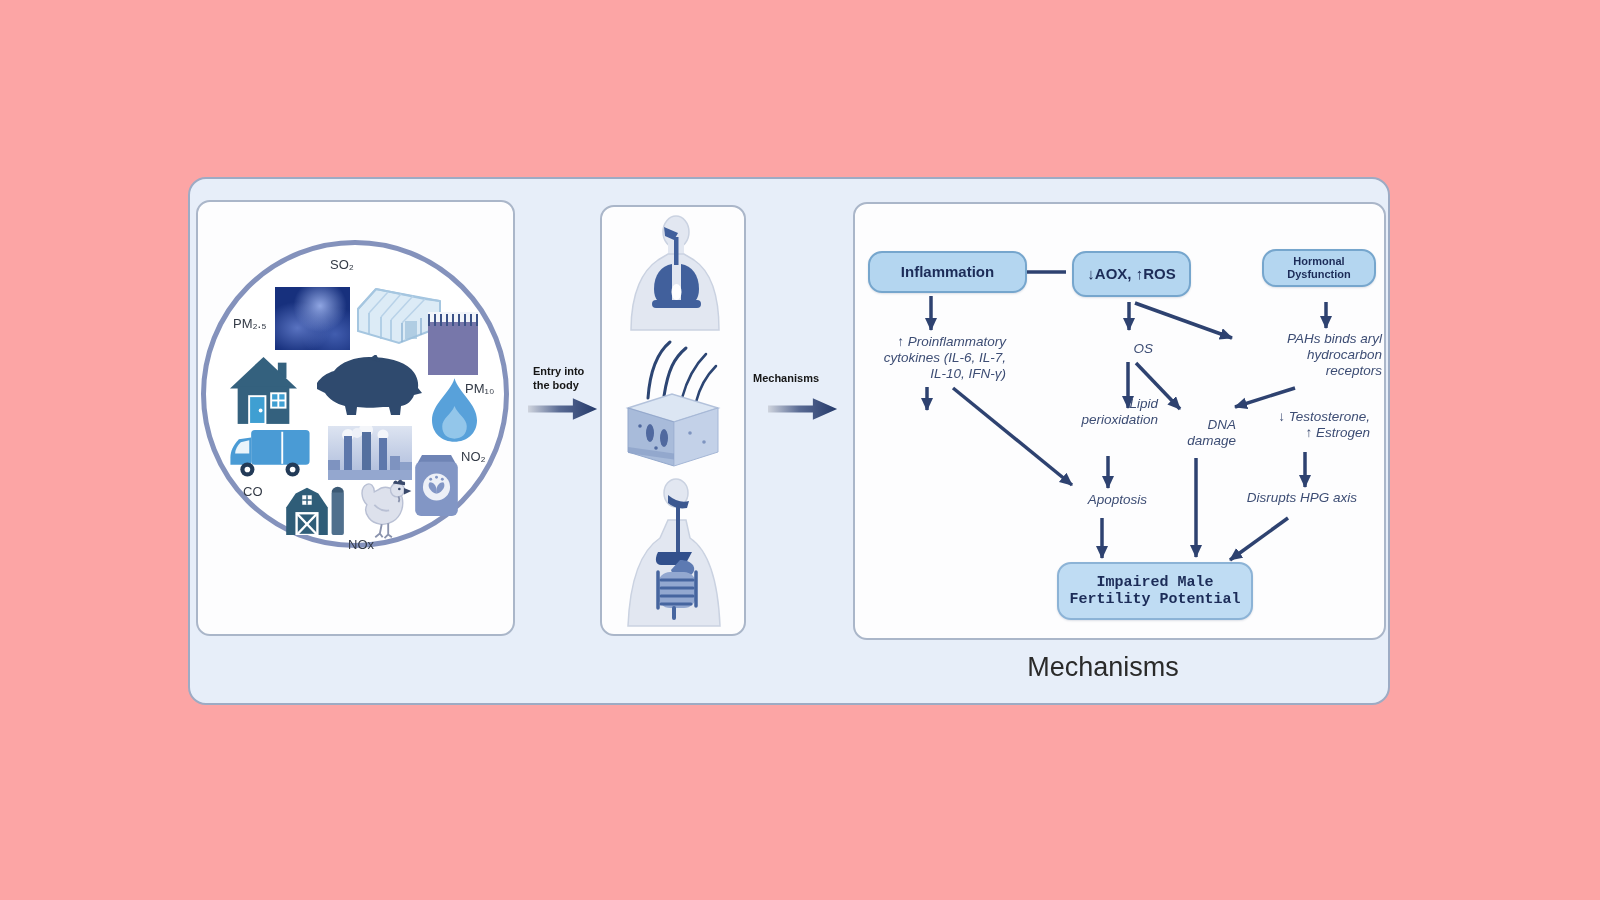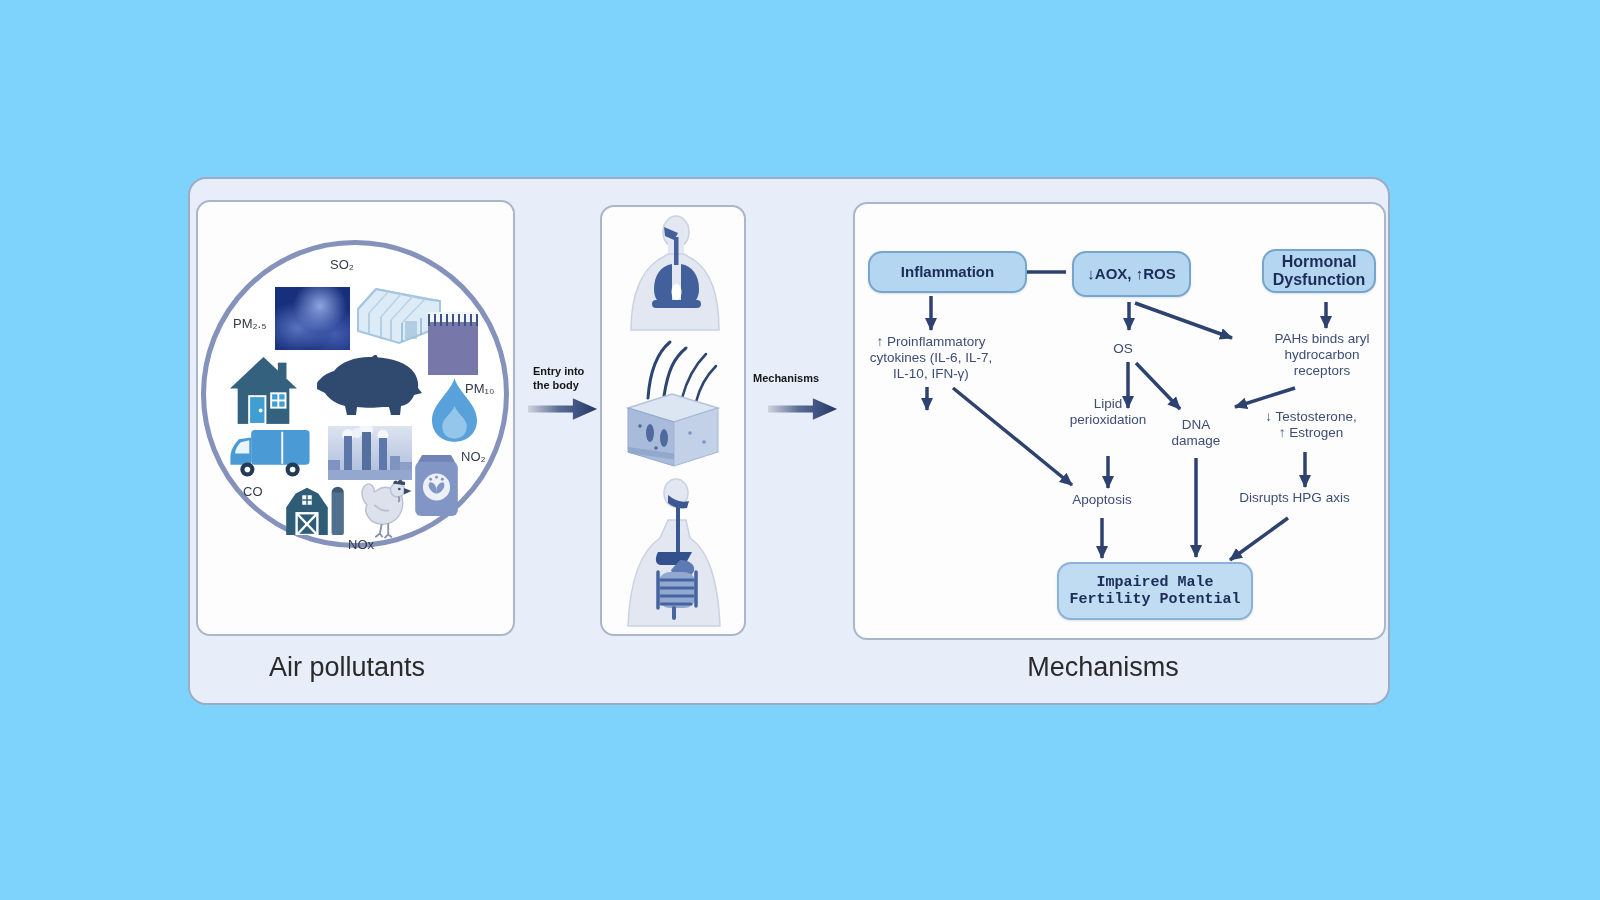--- a/index.html
+++ b/index.html
@@ -1,16 +1,16 @@
 <!DOCTYPE html>
 <html><head>
 <meta charset="utf-8">
 <style>
   html,body{margin:0;padding:0;background:#ffffff;}
-  #stage{position:relative;width:1600px;height:900px;background:#7dd3fc;overflow:hidden;
+  #stage{position:relative;width:1600px;height:900px;background:#fca5a5;overflow:hidden;
          font-family:"Liberation Sans", sans-serif;}
   .panel{position:absolute;left:188px;top:177px;width:1202px;height:528px;
          background:#e7eef9;border:2px solid #9dabc4;border-radius:18px;box-sizing:border-box;}
   .card{position:absolute;background:#fdfdfe;border:2px solid #aab6c9;border-radius:14px;box-sizing:border-box;}
   #card-pollutants{left:196px;top:200px;width:319px;height:436px;}
   #card-entry{left:600px;top:205px;width:146px;height:431px;}
   #card-mech{left:853px;top:202px;width:533px;height:438px;}
   .section-title{position:absolute;text-align:center;font-size:27px;font-weight:500;color:#2a2a2a;}
   #title-pollutants{left:197px;width:300px;top:652px;}
   #title-entry{left:581px;width:200px;top:652px;}
@@ -28,28 +28,28 @@
             background:#17307d;
             background-image:radial-gradient(ellipse at 60% 30%, rgba(150,172,232,.95) 0%, rgba(150,172,232,0) 42%),
                              radial-gradient(ellipse at 30% 65%, rgba(96,122,200,.9) 0%, rgba(96,122,200,0) 45%),
                              radial-gradient(ellipse at 80% 75%, rgba(70,98,180,.9) 0%, rgba(70,98,180,0) 40%);}
   #field-img{left:428px;top:312px;width:50px;height:63px;
              background:linear-gradient(#f2f5fa 0 16%, #77a 0 0),
              linear-gradient(180deg,#f2f5fa 0%,#f2f5fa 14%, #7e95c4 14%, #5b74ae 30%, #5b74ae 48%, #8ea3cc 52%, #aebddc 66%, #97aad2 82%, #8fa3cd 100%);}
   #field-spikes{position:absolute;left:0;top:2px;width:100%;height:12px;
                 background:repeating-linear-gradient(90deg,#3c5288 0 2px, transparent 2px 6px);}
   #factory-img{left:328px;top:426px;width:84px;height:54px;background:linear-gradient(#dde4f1,#aab9da);}
-  .node{position:absolute;font-size:13.5px;line-height:1.18;color:#3d4d74;text-align:center;white-space:pre-line;}
+  .node{position:absolute;font-size:13.5px;line-height:1.18;color:#3d4d74;text-align:right;white-space:pre-line;font-style:italic;}
   .fbox{position:absolute;background:#b4d6f0;border:2px solid #76a6cd;border-radius:14px;color:#1c2c58;
         font-weight:bold;font-size:15px;display:flex;align-items:center;justify-content:center;
         text-align:center;white-space:pre-line;line-height:1.15;box-sizing:border-box;
         box-shadow:0 1px 2px rgba(40,60,100,.15);}
   #box-inflammation{left:868px;top:251px;width:159px;height:42px;}
   #box-aox{left:1072px;top:251px;width:119px;height:46px;}
-  #box-hormonal{left:1262px;top:249px;width:114px;height:44px;font-size:16px;}
+  #box-hormonal{left:1262px;top:249px;width:114px;height:38px;font-size:11px;}
   #box-outcome{left:1057px;top:562px;width:196px;height:58px;background:#bfdcf3;border-color:#8cb3d6;font-family:Liberation Mono, monospace;}
   #node-cytokines{left:856px;top:334px;width:150px;}
   #node-collapse{left:866px;top:412px;width:130px;}
   #node-os{left:1093px;top:341px;width:60px;}
   #node-pahs{left:1262px;top:331px;width:120px;}
   #node-lipid{left:1058px;top:396px;width:100px;}
   #node-dna{left:1156px;top:417px;width:80px;}
   #node-testosterone{left:1252px;top:409px;width:118px;}
   #node-apoptosis{left:1057px;top:492px;width:90px;}
   #node-hpg{left:1232px;top:490px;width:125px;}
@@ -176,21 +176,20 @@
     <circle cx="30" cy="25" r="1.5" fill="#8296c5"></circle>
   </svg>
 
   <div class="plabel" style="left:330px;top:257px;">SO₂</div>
   <div class="plabel" style="left:233px;top:316px;">PM₂.₅</div>
   <div class="plabel" style="left:465px;top:381px;">PM₁₀</div>
   <div class="plabel" style="left:461px;top:449px;">NO₂</div>
   <div class="plabel" style="left:243px;top:484px;">CO</div>
   <div class="plabel" style="left:348px;top:537px;">NOx</div>
 
-  <div class="section-title" id="title-pollutants">Air pollutants</div>
 
   <div class="clabel" id="entry-label">Entry into
 the body</div>
   <svg class="blockarrow" style="left:528px;top:396px;" width="70" height="26" viewBox="0 0 78 26">
     <defs>
         <linearGradient id="gradE" x1="0" y1="0" x2="1" y2="0">
       <stop offset="0" stop-color="#cfd4de"></stop>
           <stop offset="0.45" stop-color="#5a6b94"></stop>
           <stop offset="1" stop-color="#24396a"></stop>
     </linearGradient>

